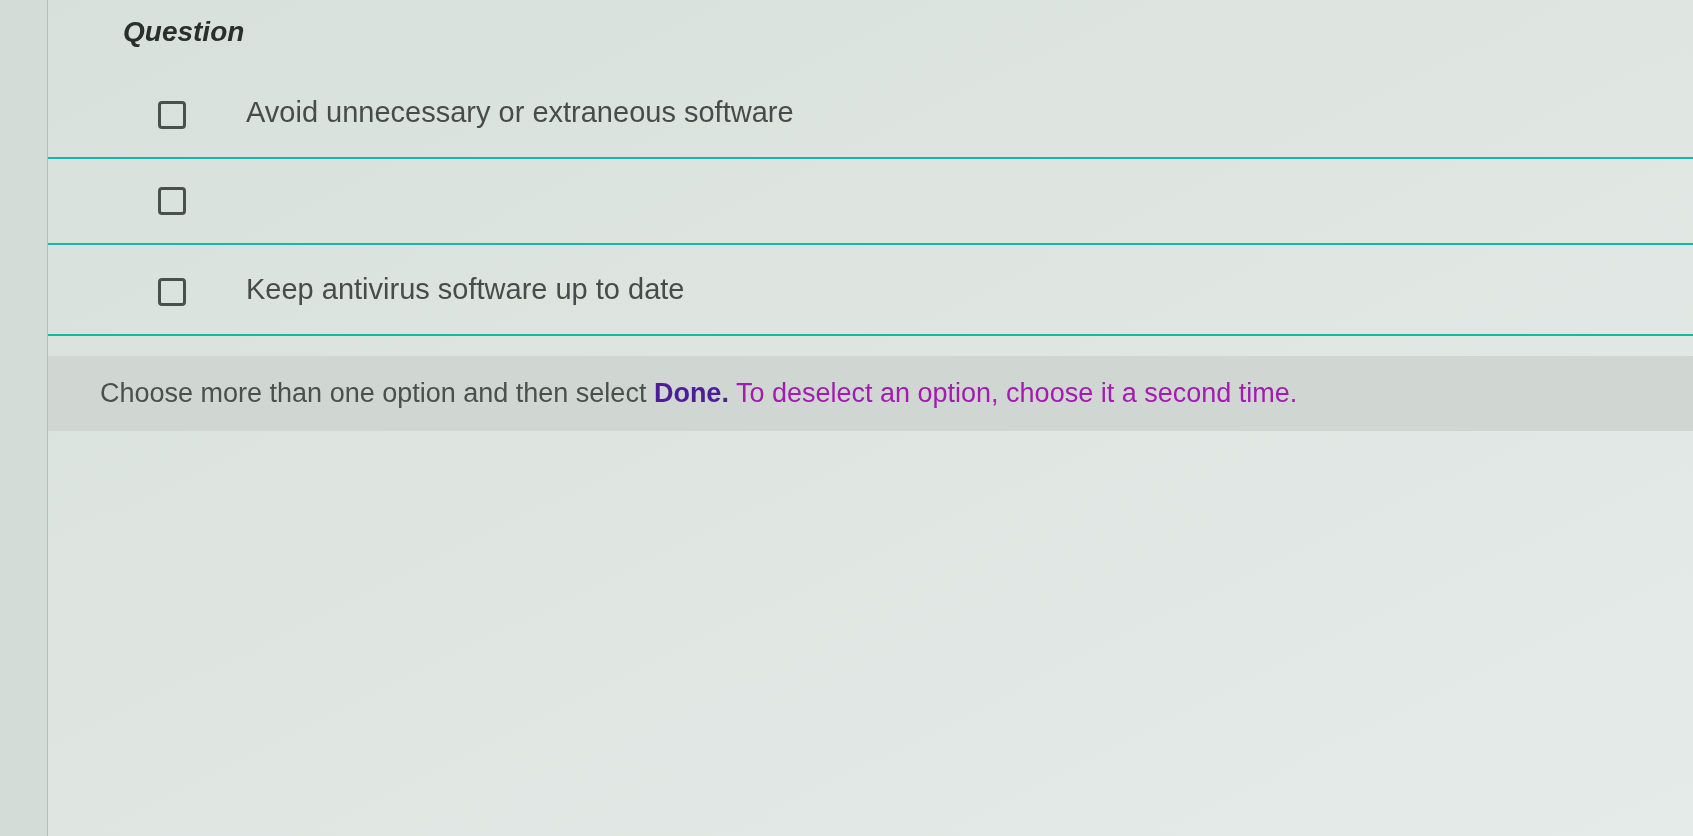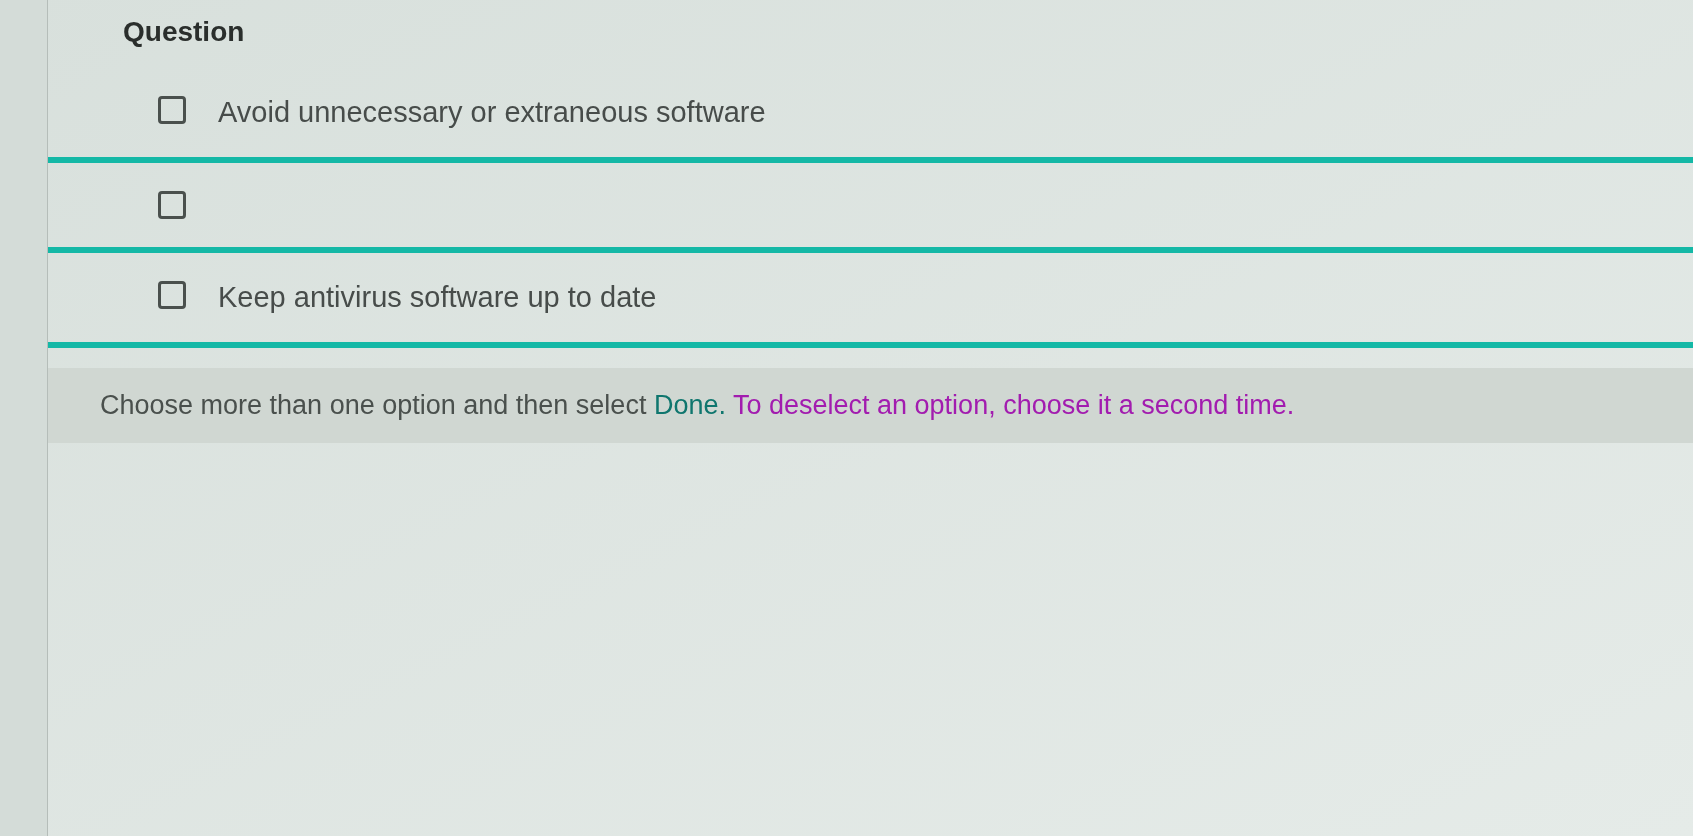--- a/index.html
+++ b/index.html
@@ -21,34 +21,36 @@
     }
     .content {
       flex: 1;
       padding: 0;
     }
     .question-header {
       padding: 16px 75px 20px 75px;
       font-size: 28px;
       font-weight: 700;
       color: #2a2e2c;
+      font-style: italic;
     }
     .question-text {
       padding: 18px 75px 24px 75px;
       font-size: 29px;
       color: #3b403e;
       font-weight: 400;
       border-bottom: 1px solid #b8c0bc;
     }
     .option-row {
       display: flex;
-      align-items: flex-start;
+      align-items: flex-end;
       padding: 28px 75px 28px 110px;
-      border-bottom: 6px solid #14b8a6;
+      border-bottom: 2px solid #14b8a6;
       cursor: pointer;
+      gap: 28px;
     }
     .checkbox {
       width: 28px;
       height: 28px;
       border: 3px solid #4a504d;
       border-radius: 4px;
       margin-right: 32px;
       flex-shrink: 0;
       background: transparent;
     }
@@ -58,22 +60,22 @@
       font-weight: 400;
     }
     .instruction-bar {
       margin-top: 20px;
       padding: 22px 52px;
       background: #d0d7d2;
       font-size: 27px;
       color: #4a504d;
     }
     .instruction-bar .bold {
-      font-weight: 400;
-      color: #0f766e;
+      font-weight: 700;
+      color: #4c1d95;
       text-align: right;
     }
     .instruction-secondary {
       color: #a21caf;
     }
   </style>
 </head>
 <body>
 
 <div class="left-margin"></div>

